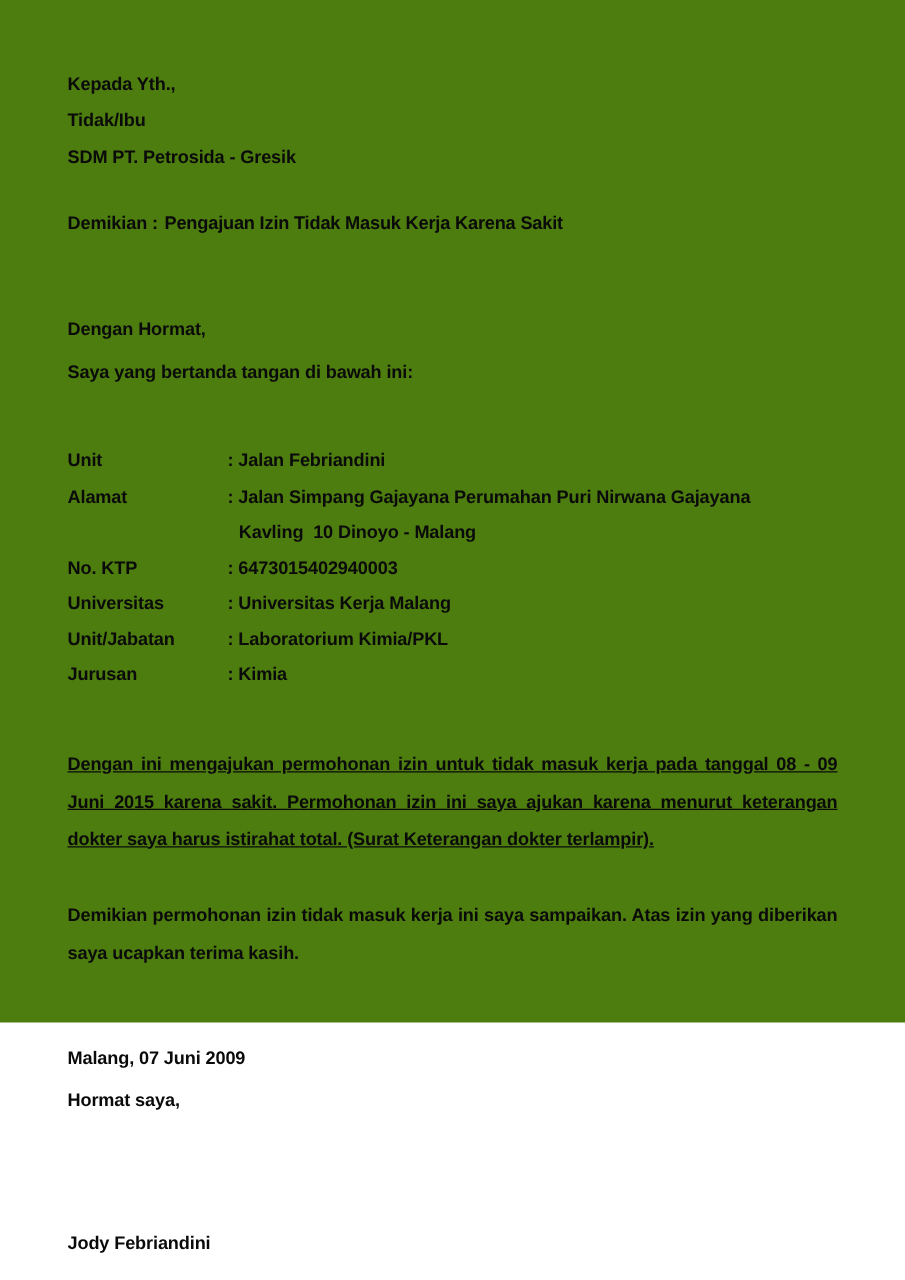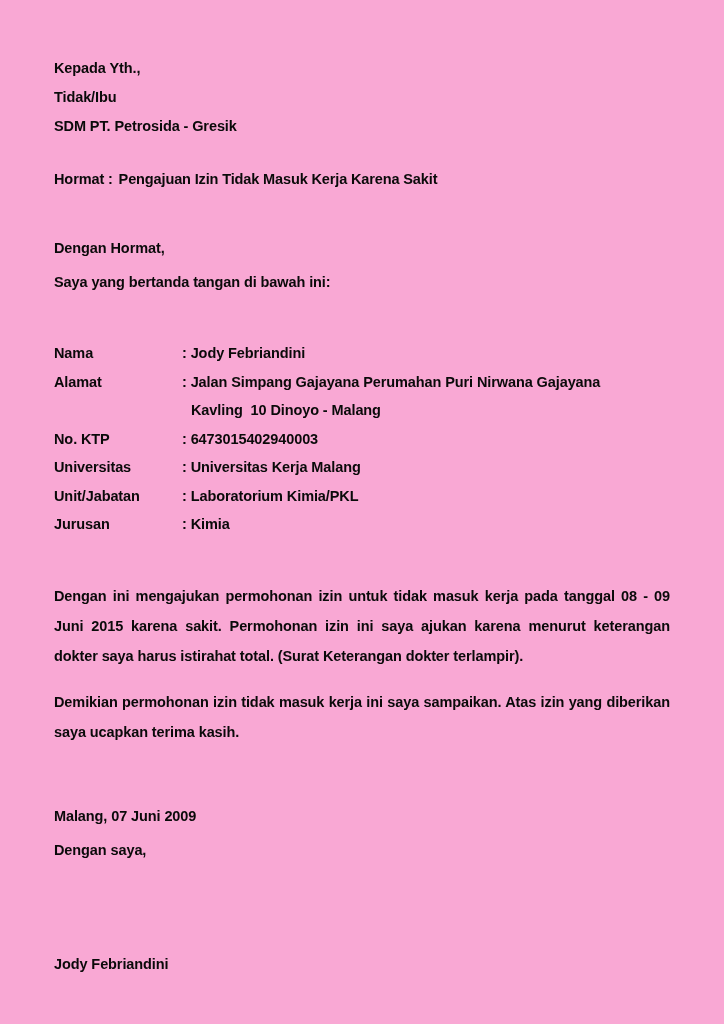--- a/index.html
+++ b/index.html
@@ -13,22 +13,22 @@
     height: 1024px;
     overflow: hidden;
     font-family: "Liberation Sans", "DejaVu Sans", sans-serif;
     color: #0a0a0a;
     -webkit-font-smoothing: antialiased;
   }
 
   .page {
     position: relative;
     width: 724px;
-    height: 1024px;
-    background: #f9a8d4;
+    height: 818px;
+    background: #4d7c0f;
     box-sizing: border-box;
     padding: 0;
   }
 
   .content {
     position: absolute;
     left: 54px;
     top: 54px;
     width: 616px;
   }
@@ -57,21 +57,21 @@
   }
   .subject-text {
     font-size: 14.7px;
     font-weight: bold;
     letter-spacing: -0.15px;
     transform: scaleX(0.99);
     display: inline-block;
   }
 
   .greeting-block {
-    margin-top: 46px;
+    margin-top: 62px;
   }
   .greeting-block .line + .line {
     margin-top: 5px;
   }
 
   
   .identity {
     margin-top: 42px;
     border-collapse: collapse;
     width: 100%;
@@ -98,22 +98,22 @@
   
   .para {
     font-size: 14.5px;
     font-weight: bold;
     line-height: 30px;
     letter-spacing: -0.1px;
     text-align: justify;
     text-justify: inter-word;
     margin: 0;
   }
-  .para-1 { margin-top: 42px; }
-  .para-2 { margin-top: 16px; }
+  .para-1 { margin-top: 42px; text-decoration: underline; }
+  .para-2 { margin-top: 31px; }
 
   
   .closing {
     margin-top: 55px;
   }
   .closing .line + .line {
     margin-top: 5px;
   }
   .signature-name {
     margin-top: 85px;
@@ -125,33 +125,33 @@
 <div class="page">
   <div class="content">
 
     <div class="addressee-block">
       <div class="line">Kepada Yth.,</div>
       <div class="line">Tidak/Ibu</div>
       <div class="line">SDM PT. Petrosida - Gresik</div>
     </div>
 
     <div class="subject-block">
-      <span class="subject-label">Hormat : </span><span class="subject-text">Pengajuan Izin Tidak Masuk Kerja Karena Sakit</span>
+      <span class="subject-label">Demikian : </span><span class="subject-text">Pengajuan Izin Tidak Masuk Kerja Karena Sakit</span>
     </div>
 
     <div class="greeting-block">
       <div class="line">Dengan Hormat,</div>
       <div class="line">Saya yang bertanda tangan di bawah ini:</div>
     </div>
 
     <table class="identity">
       <tbody>
         <tr>
-          <td class="label">Nama</td>
-          <td class="value">: Jody Febriandini</td>
+          <td class="label">Unit</td>
+          <td class="value">: Jalan Febriandini</td>
         </tr>
         <tr>
           <td class="label">Alamat</td>
           <td class="value">: Jalan Simpang Gajayana Perumahan Puri Nirwana Gajayana</td>
         </tr>
         <tr class="cont">
           <td class="label"></td>
           <td class="value">Kavling  10 Dinoyo - Malang</td>
         </tr>
         <tr>
@@ -171,19 +171,19 @@
           <td class="value">: Kimia</td>
         </tr>
       </tbody>
     </table>
 
     <p class="para para-1">Dengan ini mengajukan permohonan izin untuk tidak masuk kerja pada tanggal 08 - 09 Juni 2015 karena sakit. Permohonan izin ini saya ajukan karena menurut keterangan dokter saya harus istirahat total. (Surat Keterangan dokter terlampir).</p>
     <p class="para para-2">Demikian permohonan izin tidak masuk kerja ini saya sampaikan. Atas izin yang diberikan saya ucapkan terima kasih.</p>
 
     <div class="closing">
       <div class="line">Malang, 07 Juni 2009</div>
-      <div class="line">Dengan saya,</div>
+      <div class="line">Hormat saya,</div>
     </div>
 
     <div class="line signature-name">Jody Febriandini</div>
 
   </div>
 </div>
 
 </body></html>

